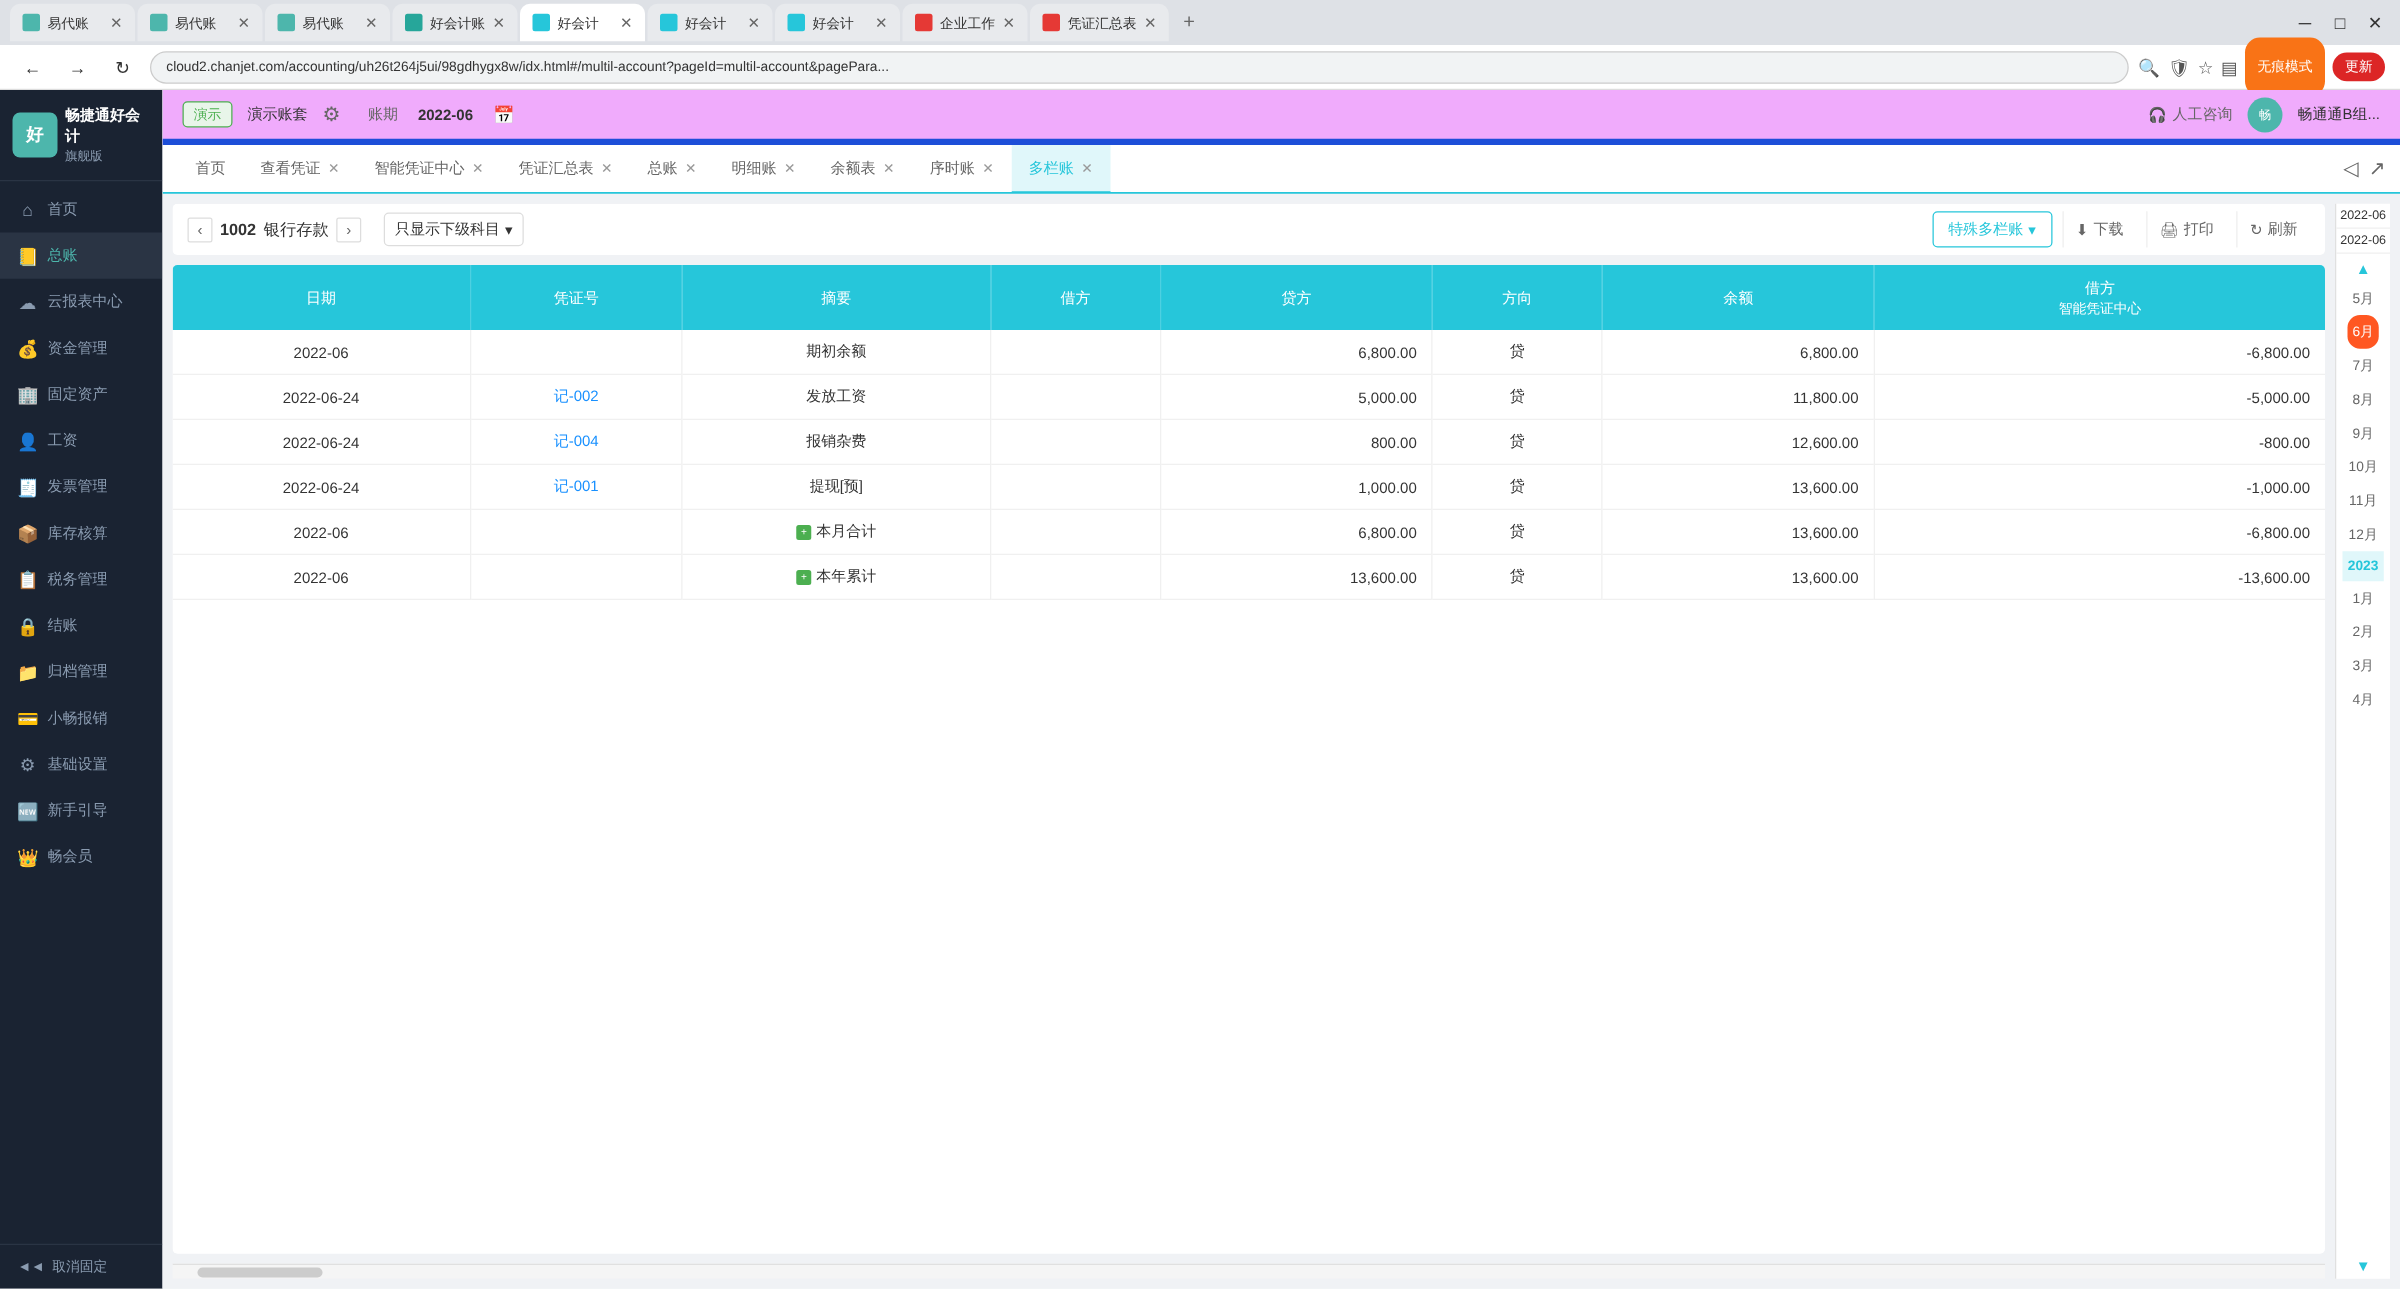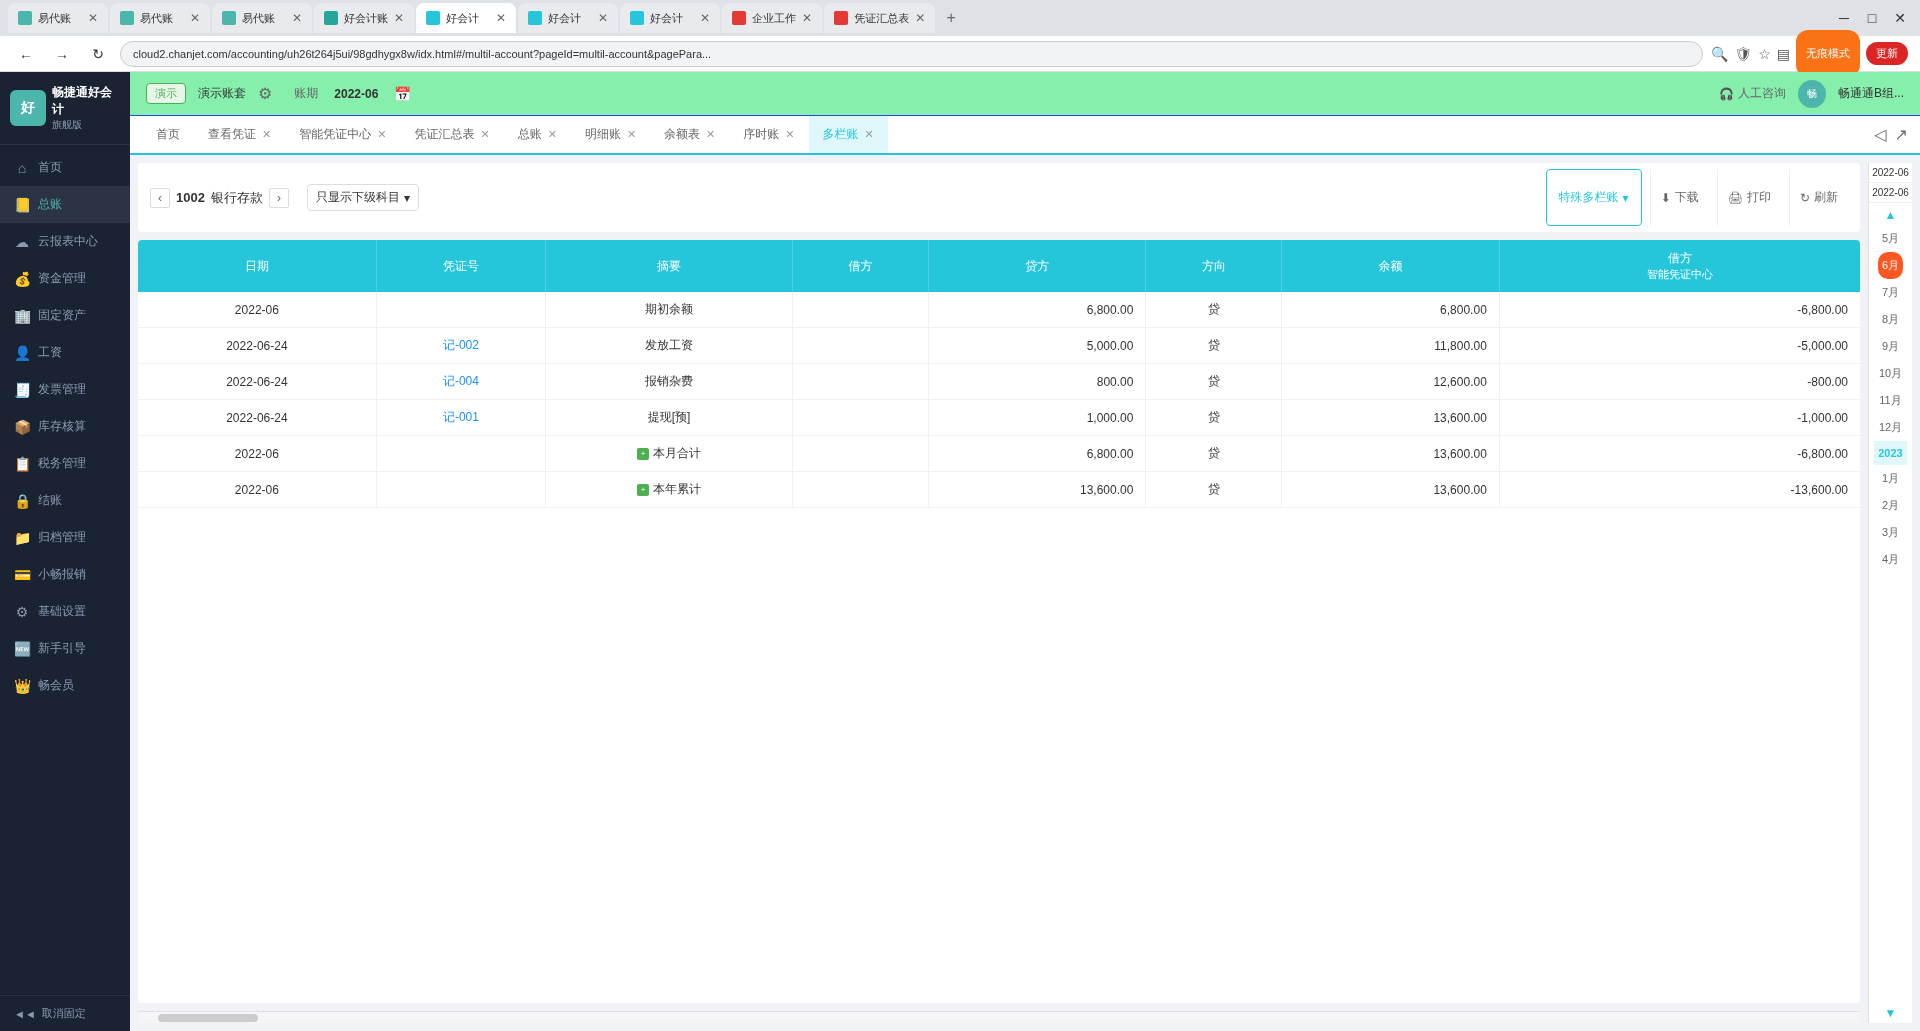--- a/index.html
+++ b/index.html
@@ -39,21 +39,21 @@
     .nav-item { display: flex; align-items: center; gap: 8px; padding: 10px 14px; cursor: pointer; color: #8a9bb0; font-size: 12px; transition: all 0.2s; }
     .nav-item.active { background: #2a3444; color: #4db6ac; }
     .nav-icon { font-size: 14px; width: 16px; text-align: center; flex-shrink: 0; }
     .sidebar-footer { padding: 10px 14px; border-top: 1px solid #2a3444; }
     .unpin-btn { display: flex; align-items: center; gap: 6px; color: #8a9bb0; font-size: 11px; cursor: pointer; }
 
     
     .main { flex: 1; display: flex; flex-direction: column; overflow: hidden; background: #f0f2f5; }
 
     
-    .app-header { background: #86efac; height: 44px; display: flex; align-items: center; padding: 0 16px; border-bottom: 1px solid #1d4ed8; gap: 12px; flex-shrink: 0; }
+    .app-header { background: #f0abfc; height: 44px; display: flex; align-items: center; padding: 0 16px; border-bottom: 5px solid #1d4ed8; gap: 12px; flex-shrink: 0; }
     .demo-badge { background: #e8f5e9; border: 1px solid #4caf50; color: #4caf50; padding: 2px 8px; border-radius: 4px; font-size: 11px; }
     .settings-icon { font-size: 16px; color: #666; cursor: pointer; }
     .header-right { margin-left: auto; display: flex; align-items: center; gap: 12px; }
     .consult-btn { display: flex; align-items: center; gap: 4px; color: #666; font-size: 12px; cursor: pointer; }
     .user-avatar { width: 28px; height: 28px; border-radius: 50%; background: #4db6ac; display: flex; align-items: center; justify-content: center; color: white; font-size: 10px; cursor: pointer; }
     .username { font-size: 12px; color: #333; }
 
     
     .tab-bar { background: #fff; display: flex; align-items: center; padding: 0 12px; border-bottom: 2px solid #26c6da; overflow-x: auto; flex-shrink: 0; }
     .tab-bar::-webkit-scrollbar { height: 0; }
@@ -67,21 +67,21 @@
     .content { flex: 1; overflow: hidden; display: flex; flex-direction: column; padding: 12px; gap: 8px; }
 
     
     .toolbar { display: flex; align-items: center; gap: 10px; background: #fff; padding: 6px 12px; border-radius: 4px; }
     .account-nav { display: flex; align-items: center; gap: 6px; }
     .nav-arrow { width: 20px; height: 20px; display: flex; align-items: center; justify-content: center; cursor: pointer; color: #666; border: 1px solid #ddd; border-radius: 2px; font-size: 12px; }
     .account-code { font-size: 13px; color: #333; font-weight: bold; }
     .account-name { font-size: 13px; color: #333; }
     .filter-select { display: flex; align-items: center; gap: 4px; border: 1px solid #ddd; padding: 4px 8px; border-radius: 4px; cursor: pointer; font-size: 12px; color: #333; margin-left: 8px; }
     .toolbar-right { margin-left: auto; display: flex; gap: 8px; }
-    .special-btn { border: 1px solid #26c6da; color: #26c6da; padding: 19px 12px; border-radius: 4px; cursor: pointer; font-size: 12px; display: flex; align-items: center; gap: 4px; }
+    .special-btn { border: 1px solid #26c6da; color: #26c6da; padding: 5px 12px; border-radius: 4px; cursor: pointer; font-size: 12px; display: flex; align-items: center; gap: 4px; }
     .action-btn { color: #666; padding: 5px 10px; cursor: pointer; font-size: 12px; display: flex; align-items: center; gap: 4px; border-left: 1px solid #eee; }
 
     
     .table-container { flex: 1; overflow: auto; background: #fff; border-radius: 4px; }
     .ledger-table { width: 100%; border-collapse: collapse; }
     .ledger-table thead tr { background: #26c6da; }
     .ledger-table thead th { color: #fff; padding: 10px 12px; text-align: center; font-size: 12px; font-weight: normal; border-right: 1px solid #4dd0e1; white-space: nowrap; }
     .ledger-table thead th:last-child { border-right: none; }
     .ledger-table tbody tr { border-bottom: 1px solid #f0f0f0; }
     .ledger-table tbody td { padding: 9px 12px; text-align: center; font-size: 12px; color: #333; border-right: 1px solid #f0f0f0; }

